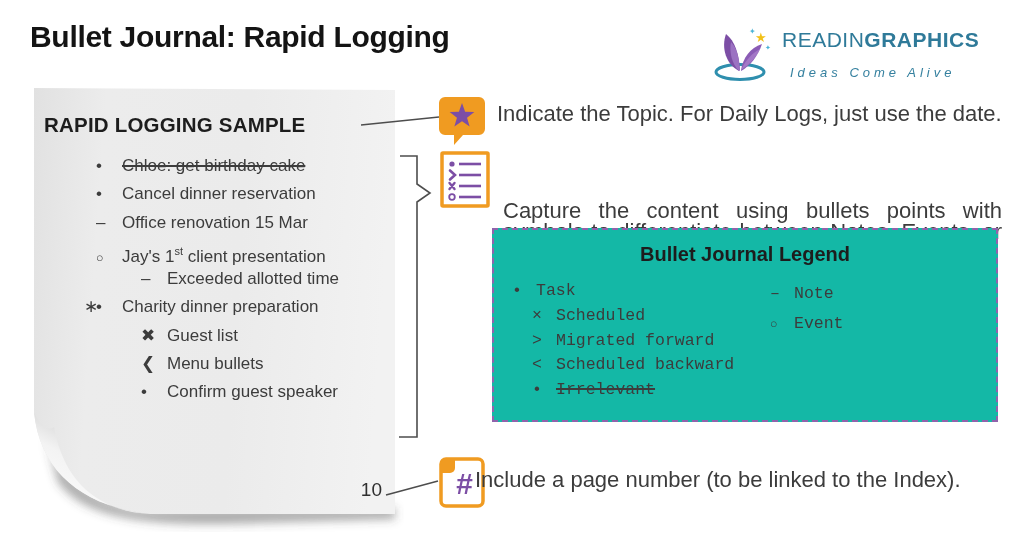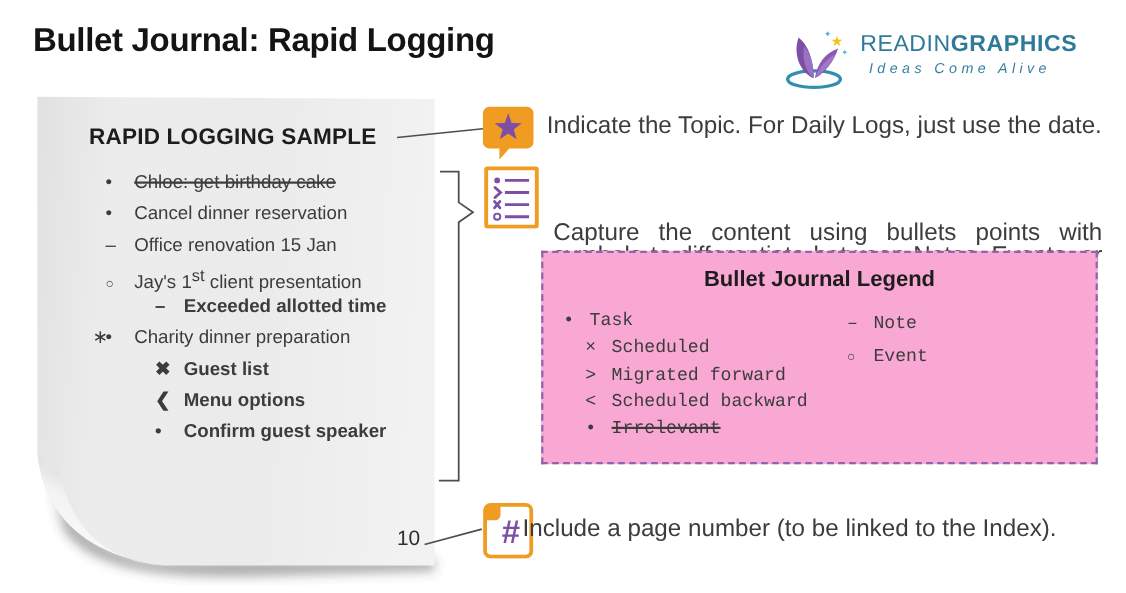--- a/index.html
+++ b/index.html
@@ -6,46 +6,46 @@
   .canvas{position:relative;width:1024px;height:539px;background:#ffffff;overflow:hidden;
           font-family:"Liberation Sans",sans-serif;color:#3d3d3d;}
   
   .page-title{position:absolute;left:30px;top:20px;font-size:30px;font-weight:700;
               color:#141414;letter-spacing:-0.3px;}
   .logo{position:absolute;left:712px;top:24px;width:280px;height:60px;}
   .logo-mark{position:absolute;left:0;top:2px;}
   .logo-text{position:absolute;left:70px;top:4px;white-space:nowrap;}
   .lt-reg{font-size:21px;font-weight:400;color:#2f7a99;letter-spacing:0.5px;}
   .lt-bold{font-size:21px;font-weight:700;color:#2f7a99;letter-spacing:0.5px;}
-  .tagline{font-size:13px;font-style:italic;letter-spacing:4px;color:#35809f;margin-top:2px;margin-left:8px;}
+  .tagline{font-size:13px;font-style:italic;letter-spacing:4px;color:#35809f;margin-top:13px;margin-left:8px;}
   
   .paper-bg{position:absolute;left:24px;top:82px;width:380px;height:450px;}
-  .note-title{position:absolute;left:44px;top:113px;width:335px;text-align:center;
+  .note-title{position:absolute;left:44px;top:113px;width:335px;text-align:left;
               font-size:20.5px;font-weight:700;color:#1d1d1d;letter-spacing:0.2px;}
   .note-list{position:absolute;left:96px;top:152px;width:290px;}
   .nrow{position:relative;height:28.3px;line-height:28.3px;font-size:17px;white-space:nowrap;color:#3c3c3c;}
-  .nrow.ind1{padding-left:45px;font-weight:bold;}
+  .nrow.ind1{padding-left:45px;}
   .nmark{display:inline-block;width:26px;}
   .nmark.sm{font-size:12.5px;}
   .strike{text-decoration:line-through;text-decoration-thickness:1.6px;padding:0 8px;margin-left:-8px;}
   .prefix{position:absolute;left:-12px;font-size:17px;}
-  sup{font-size:15px;}
+  sup{font-size:11px;}
   .note-page-number{position:absolute;left:346px;top:479px;width:36px;text-align:right;
                     font-size:19px;color:#2f2f2f;}
   
   .ovl{position:absolute;pointer-events:none;}
   
   .anno-icon{position:absolute;}
   .anno-text{position:absolute;font-size:22px;line-height:20.5px;color:#3c3c3c;}
   .anno-a{left:497px;top:104px;width:520px;}
   .anno-b{left:503px;top:154px;width:499px;text-align:justify;margin-top:47px;}
   .anno-c{left:475px;top:470px;width:520px;}
   
   .legend{position:absolute;left:492px;top:228px;width:506px;height:194px;
-          border:2px dashed #9063ac;box-sizing:border-box;background:#f9a8d4;}
+          border:2px dashed #9063ac;box-sizing:border-box;background:#14b8a6;}
   .legend-title{margin-top:13px;text-align:center;font-size:20px;font-weight:700;color:#1d1d1d;}
   .legend-cols{position:relative;margin-top:13px;padding:0 18px;font-family:Liberation Mono, monospace;}
   .lrow{line-height:24.8px;font-size:16.5px;white-space:nowrap;color:#3c3c3c;}
   .lrow.ind{margin-left:20px;}
   .lmark{display:inline-block;width:24px;}
   .lmark.sm{font-size:12.5px;}
   .rcol{position:absolute;left:276px;top:0;width:222px;}
   .rcol .lrow{line-height:30px;}
   .others{margin:7px 0 0 0;width:222px;font-size:16.5px;line-height:23px;color:#3c3c3c;}
 </style>
@@ -94,26 +94,26 @@
     <path d="M34 400 C60 436 120 443 200 442 L371 437 L371 426 L120 428 C70 424 30 390 20 350 Z" fill="rgba(70,70,70,0.45)" filter="url(#blur6)"></path>
     <path d="M10 6 L371 8 L371 432 L126 432 C62 425 16 392 10 330 Z" fill="url(#pgrad)"></path>
     <path d="M10 330 C16 392 62 425 126 432 C88 430 42 412 30 345 C24 350 15 343 10 330 Z" fill="url(#cgrad)"></path>
   </svg>
 
   <div class="note-title">RAPID LOGGING SAMPLE</div>
 
   <div class="note-list">
     <div class="nrow"><span class="strike"><span class="nmark">•</span><span>Chloe: get birthday cake</span></span></div>
     <div class="nrow"><span class="nmark">•</span><span>Cancel dinner reservation</span></div>
-    <div class="nrow"><span class="nmark">–</span><span>Office renovation 15 Jan</span></div>
+    <div class="nrow"><span class="nmark">–</span><span>Office renovation 15 Mar</span></div>
     <div class="nrow"><span class="nmark sm">○</span><span>Jay's 1</span><sup>st</sup><span> client presentation</span></div>
     <div class="nrow ind1"><span class="nmark">–</span><span>Exceeded allotted time</span></div>
     <div class="nrow"><span class="prefix">∗</span><span class="nmark">•</span><span>Charity dinner preparation</span></div>
     <div class="nrow ind1"><span class="nmark">✖</span><span>Guest list</span></div>
-    <div class="nrow ind1"><span class="nmark">❮</span><span>Menu options</span></div>
+    <div class="nrow ind1"><span class="nmark">❮</span><span>Menu bullets</span></div>
     <div class="nrow ind1"><span class="nmark">•</span><span>Confirm guest speaker</span></div>
   </div>
 
   <div class="note-page-number">10</div>
 
   <svg class="ovl" style="left:358px;top:110px;" width="84" height="18">
     <line x1="3" y1="15" x2="81" y2="7" stroke="#4d4d4d" stroke-width="1.5"></line>
   </svg>
   <svg class="ovl" style="left:392px;top:150px;" width="46" height="295">
     <polyline points="8,6 25,6 25,34 38,43 25,52 25,287 7,287" fill="none" stroke="#4d4d4d" stroke-width="1.6"></polyline>

